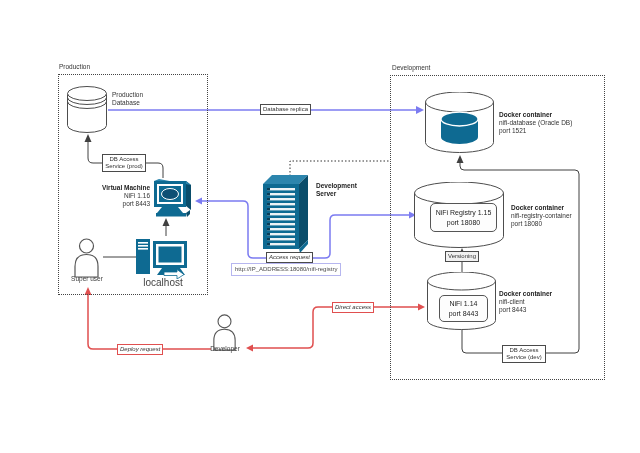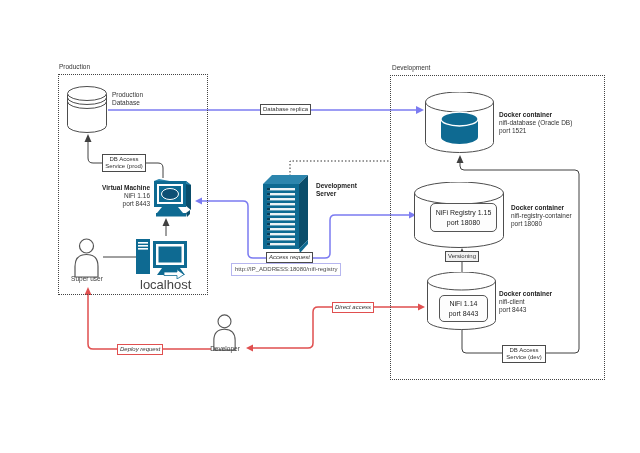--- a/index.html
+++ b/index.html
@@ -22,21 +22,21 @@
   .tag.red-tag{border-color:#e04f4f;font-style:italic;}
   .tag.italic{font-style:italic;}
   .tag.gray-bg{background:#f1f1f1;}
   .tag.url-tag{border-color:#b6b6ef;color:#4a4a4a;font-size:6px;padding:2px 3px;}
   .pill{
     position:absolute;background:#fdfdfd;border:1px solid #555;border-radius:5px;
     font-size:7px;line-height:1.3;text-align:center;display:flex;flex-direction:column;
     justify-content:center;color:#222;
   }
   .lbl-under{position:absolute;font-size:6.5px;color:#3c3c3c;text-align:center;white-space:nowrap;}
-  .localhost-lbl{font-size:13px;color:#444;}
+  .localhost-lbl{font-size:10px;color:#444;}
 </style>
 </head>
 <body>
 
 <div class="canvas">
 
   <svg class="lines">
 
     <g stroke="#404040" fill="#404040" stroke-width="1">
       <path d="M103,257 H139" fill="none"></path>

